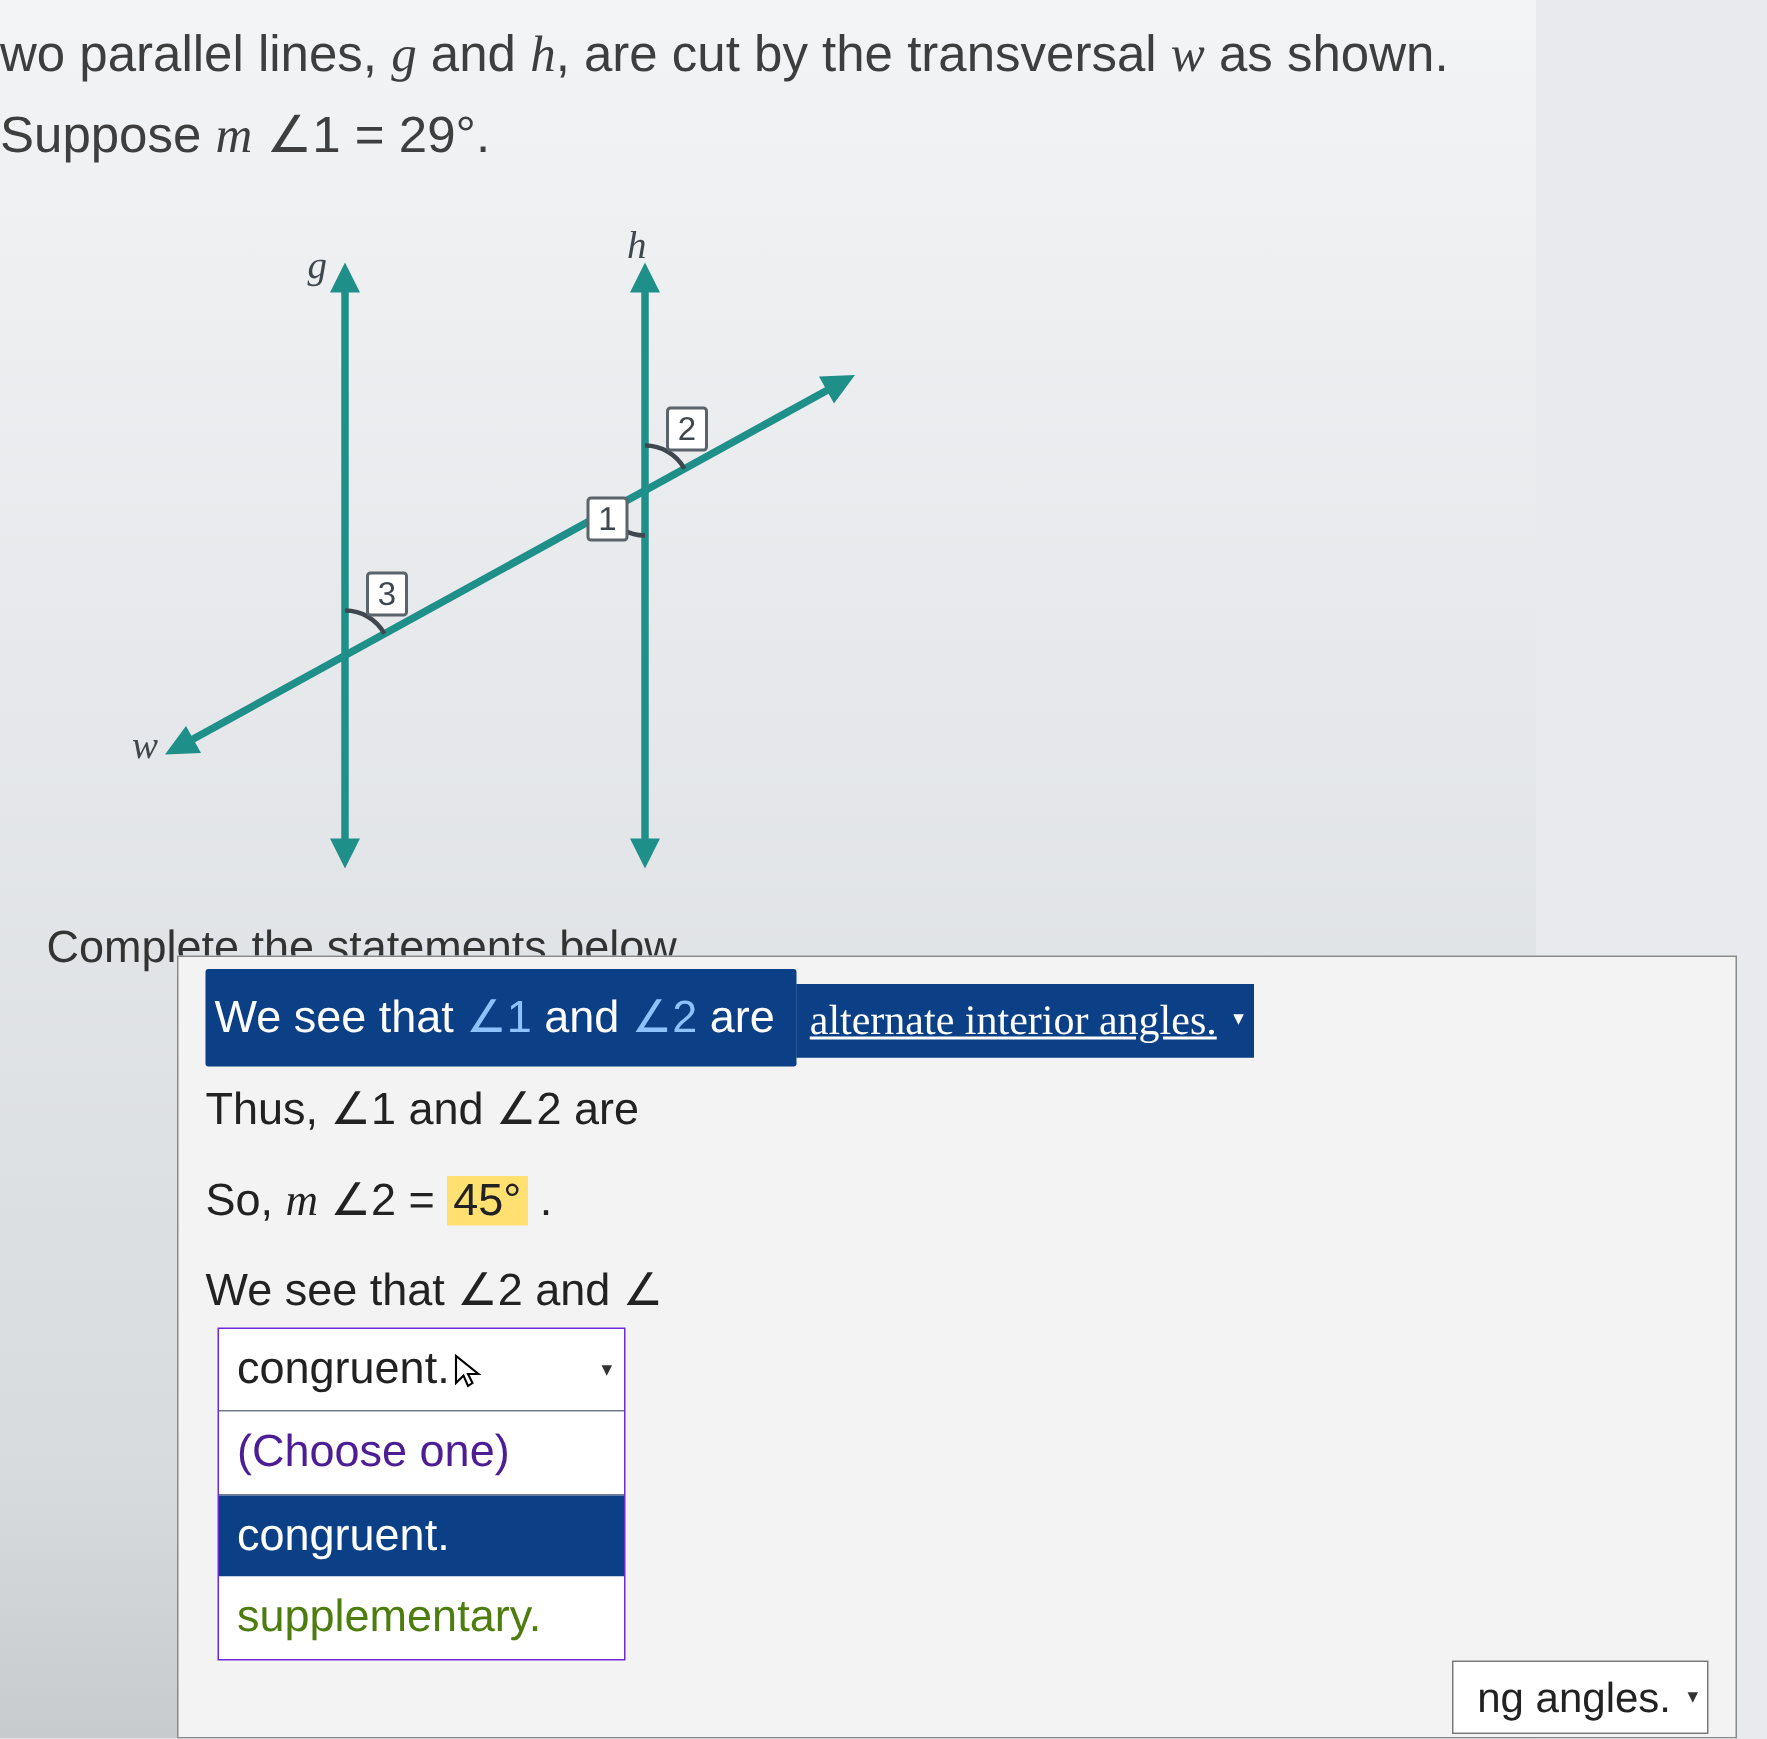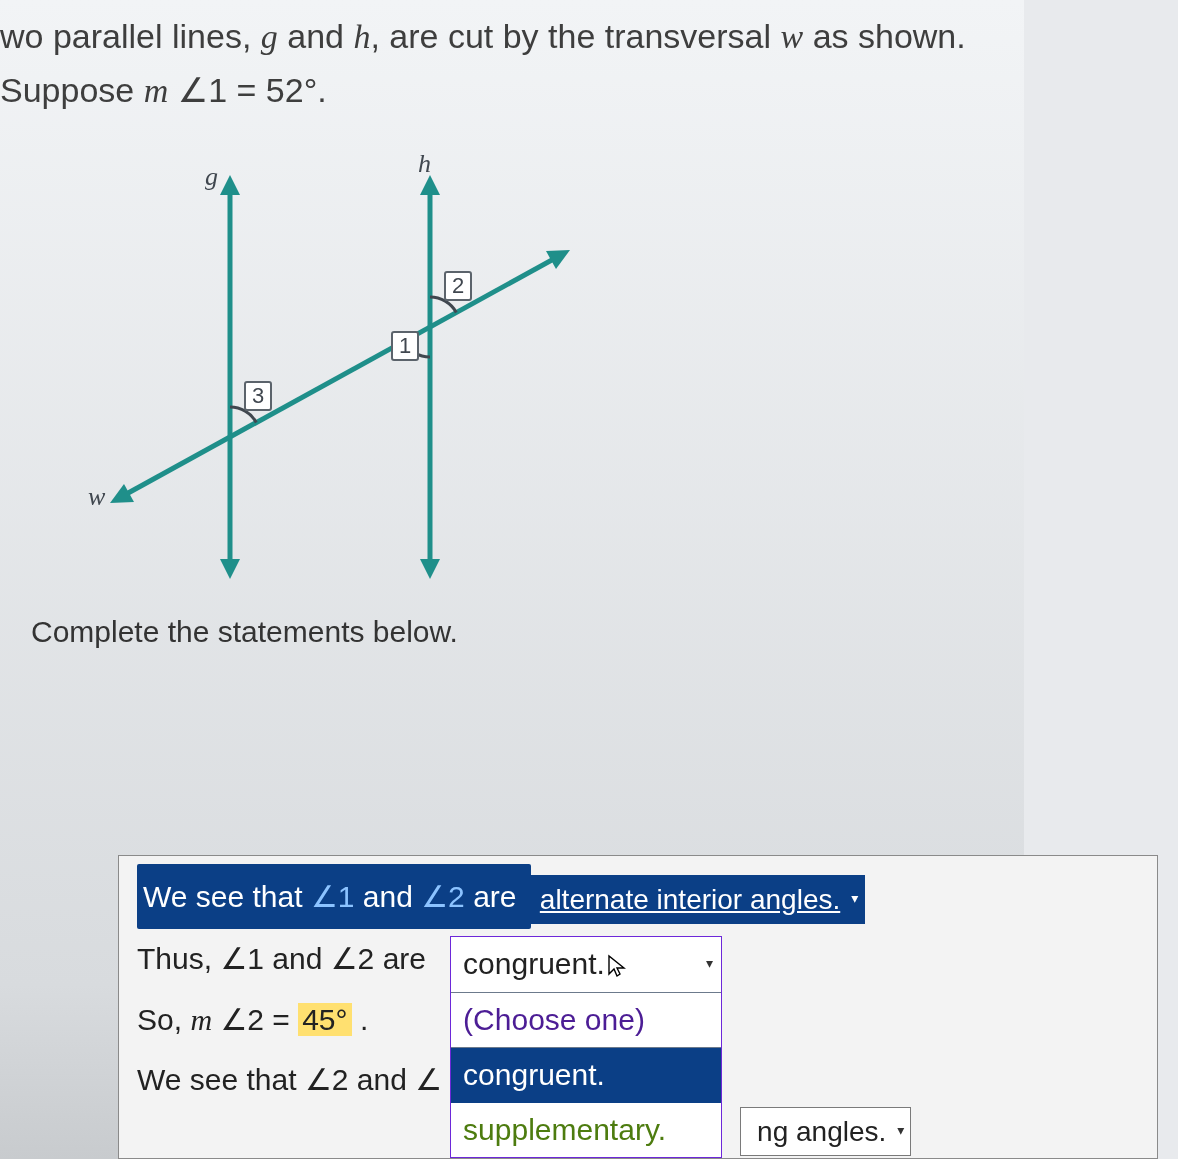--- a/index.html
+++ b/index.html
@@ -140,36 +140,37 @@
     top: 50%;
     transform: translateY(-50%);
     font-size: 14px;
     color: #333;
   }
   .flex-last {
     display: flex;
     align-items: flex-end;
     gap: 0;
     margin: 0;
+    flex-direction: column;
   }
   .flex-last .right-tail {
     padding-bottom: 2px;
     padding-left: 6px;
   }
   .cursor-svg { vertical-align: -4px; margin-left:-6px;}
 </style>
 </head>
 <body>
 
 <div class="page">
 
   <div class="problem-text">
     <span>wo parallel lines, </span><span class="italic">g</span><span> and </span><span class="italic">h</span><span>, are cut by the transversal </span><span class="italic">w</span><span> as shown.</span>
     <br>
-    <span>Suppose </span><span class="italic">m</span>&nbsp;<span class="angle">∠</span><span>1</span><span> = 52°.</span>
+    <span>Suppose </span><span class="italic">m</span>&nbsp;<span class="angle">∠</span><span>1</span><span> = 29°.</span>
   </div>
 
   <div class="diagram-wrap">
     <svg width="620" height="460" viewBox="0 0 620 460">
 
       <line x1="170" y1="50" x2="170" y2="430" stroke="#1f8f8a" stroke-width="5"></line>
       <polygon points="170,38 160,58 180,58" fill="#1f8f8a"></polygon>
       <polygon points="170,442 160,422 180,422" fill="#1f8f8a"></polygon>
 
       <line x1="370" y1="50" x2="370" y2="430" stroke="#1f8f8a" stroke-width="5"></line>
@@ -200,21 +201,21 @@
   </div>
 
   <div class="prompt">Complete the statements below.</div>
 
   <div class="answer-box">
 
     <div class="row">
       <span class="hl-blue">
         <span>We see that </span><span class="angle" style="color:#8cc3ff">∠1</span><span> and </span><span class="angle" style="color:#8cc3ff">∠2</span><span> are </span>
       </span>
-      <span class="chip-select" style="background:#0b3f86;color:#fff;border-color:#0b3f86;">
+      <span class="chip-select" style="background:#0b3f86;color:#fff;border-color:#0b3f86;font-family:Liberation Serif, serif;">
         <span>alternate interior angles.</span>
         <span class="chev" style="color:#fff">▾</span>
       </span>
     </div>
 
     <div class="row flex-last" style="align-items:flex-start">
       <div style="flex:0 0 auto">
         <div style="margin-bottom:14px">
           <span>Thus, </span><span class="angle">∠1</span><span> and </span><span class="angle">∠2</span><span> are</span>
         </div>

